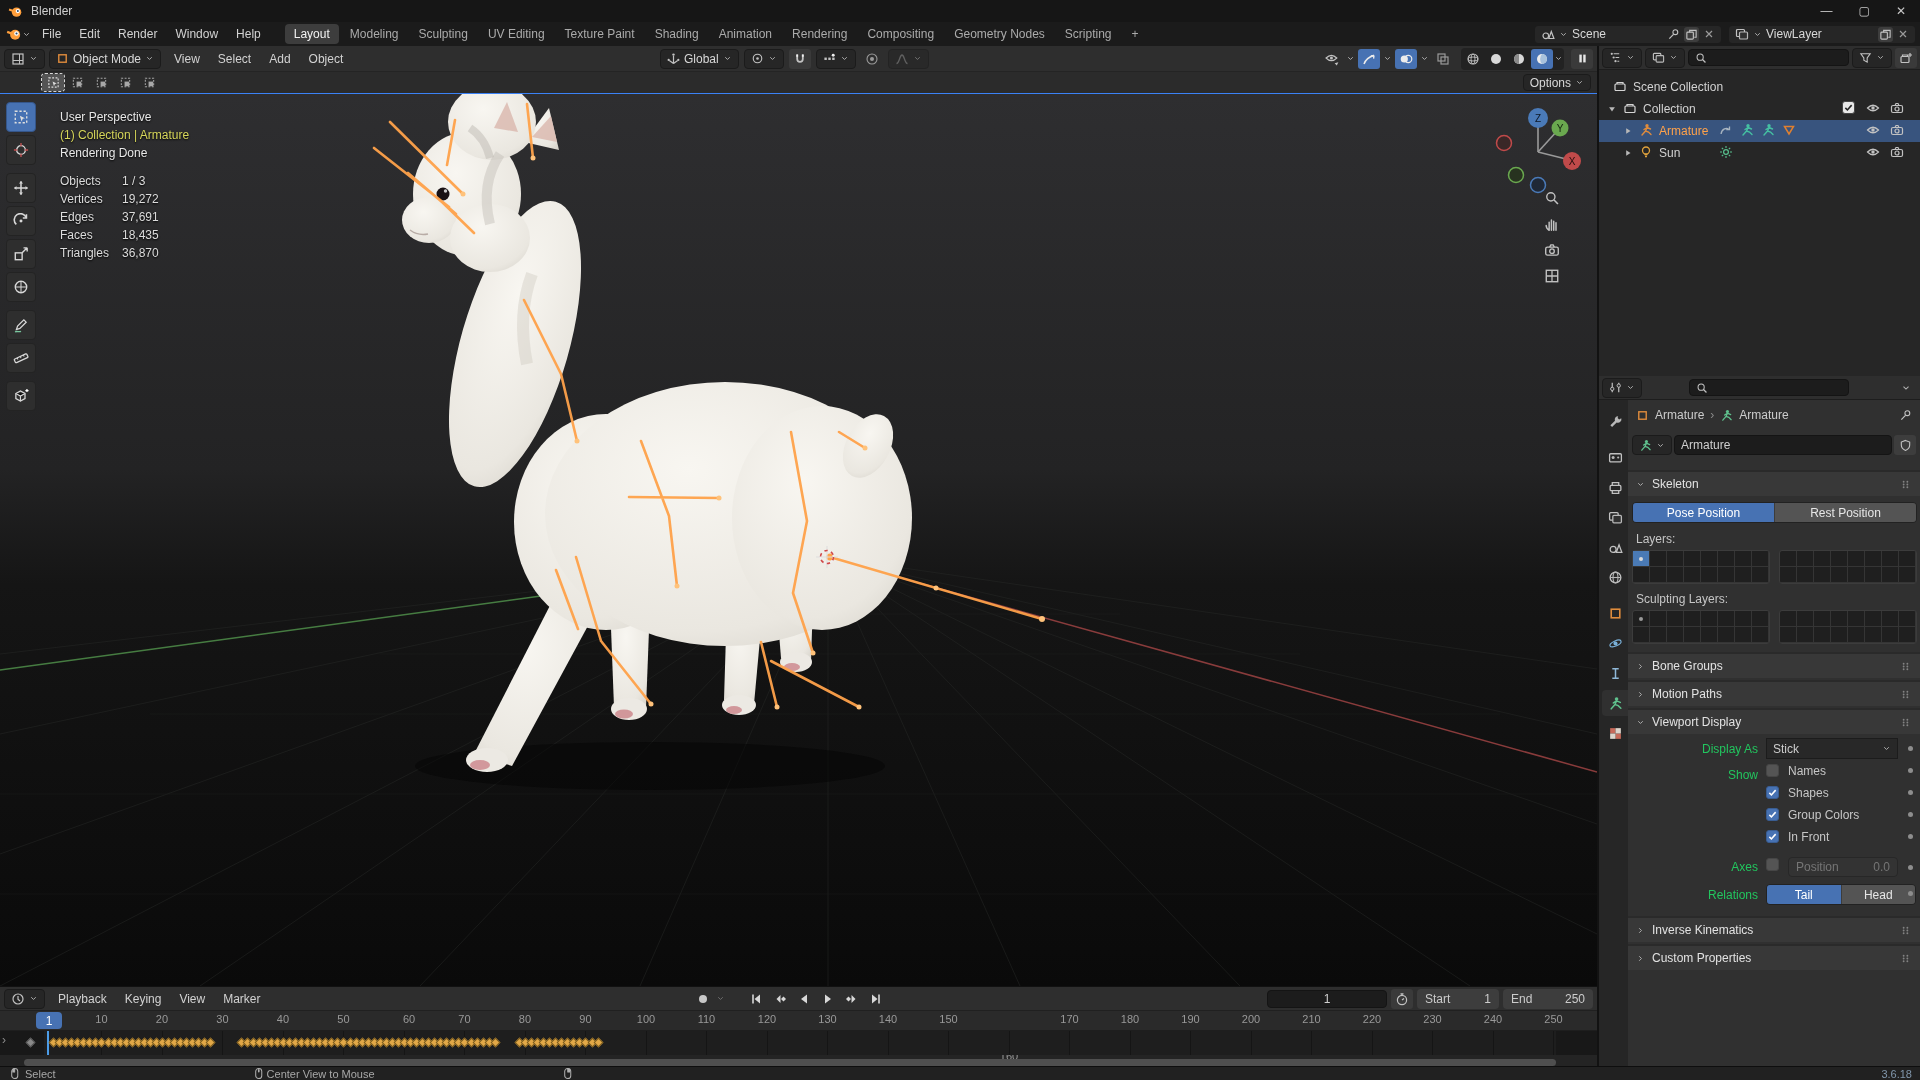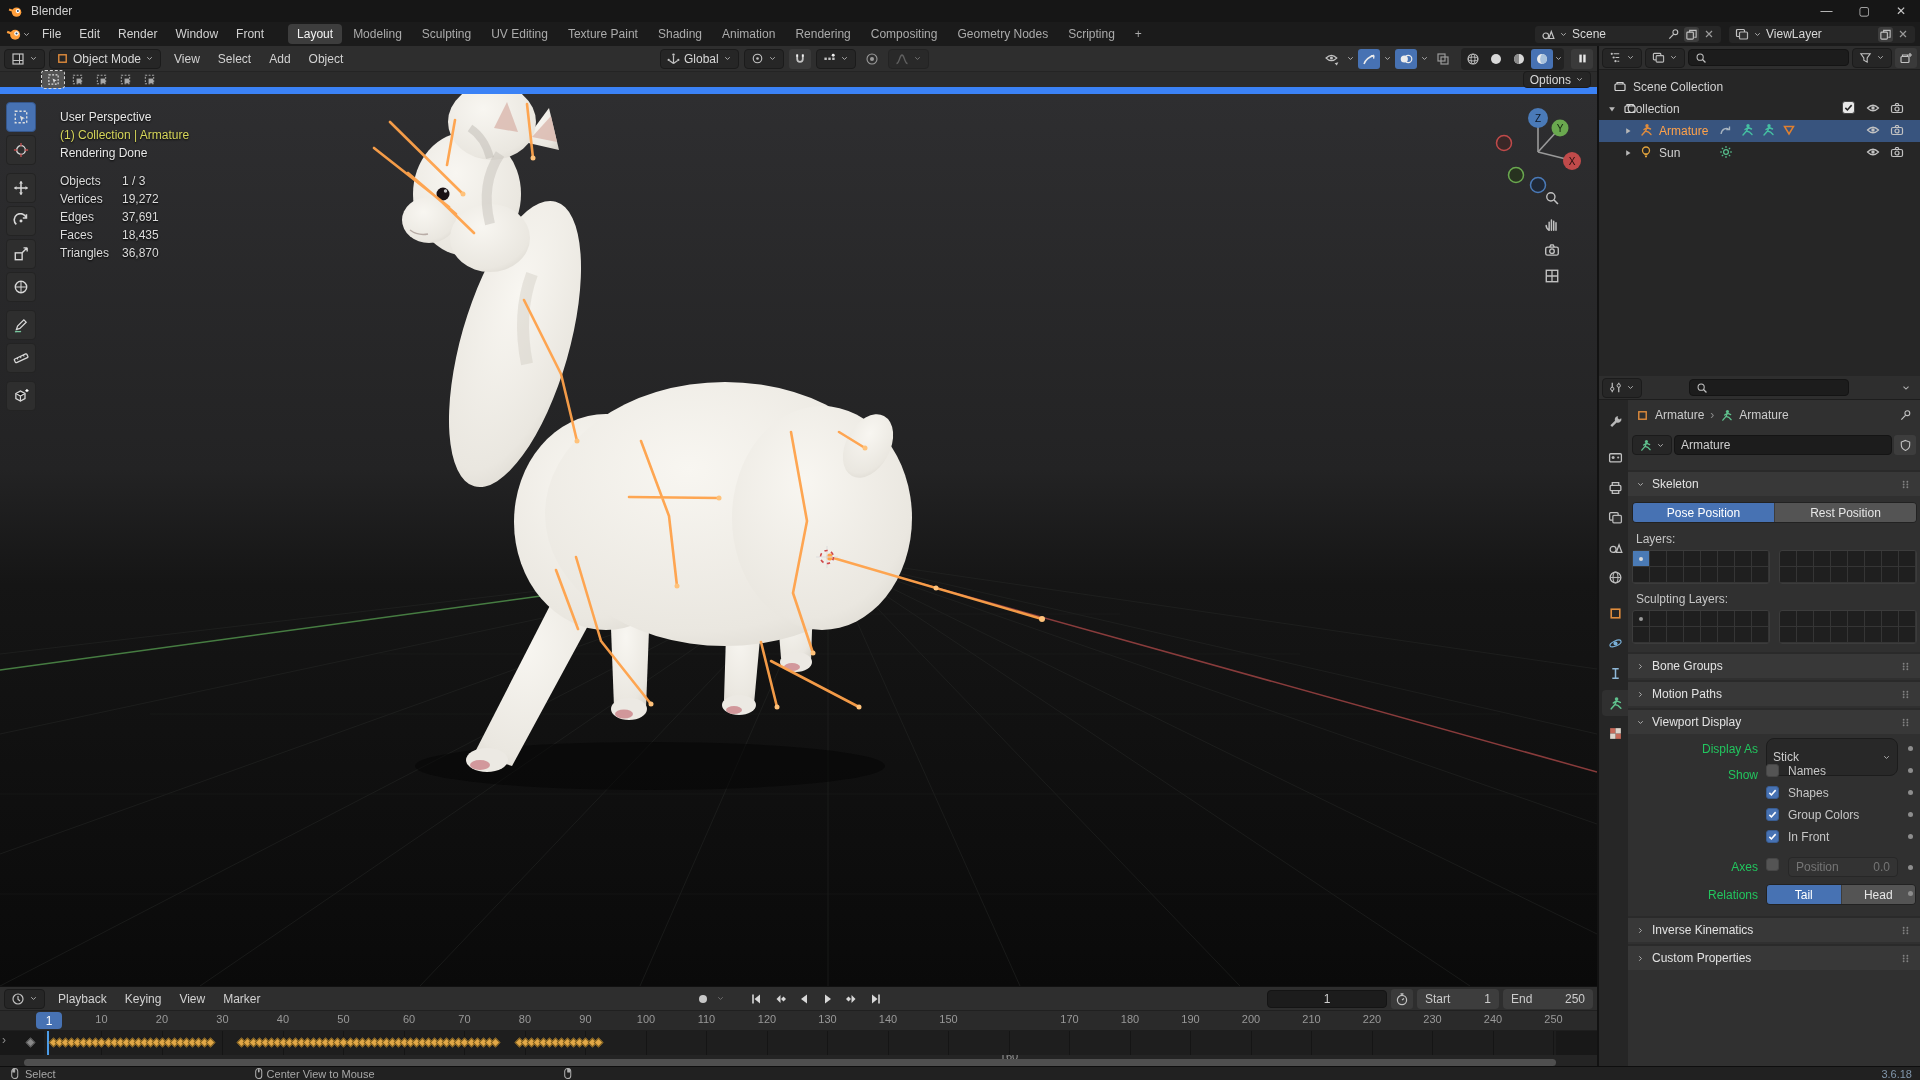--- a/index.html
+++ b/index.html
@@ -72,21 +72,21 @@
         </svg>
         <svg width="9" height="9" viewBox="0 0 14 14">
           <path d="M3.5 5l3.5 3.5L10.5 5" fill="none" stroke="#b0b0b0" stroke-width="1.5"></path>
         </svg>
       </span>
     <span class="fl" id="menu-items">
         <span class="mi">File</span>
         <span class="mi">Edit</span>
         <span class="mi">Render</span>
         <span class="mi">Window</span>
-        <span class="mi">Front</span>
+        <span class="mi">Help</span>
       </span>
     <span class="fl" id="workspace-tabs" style="margin-left:14px">
         <span class="ws on">Layout</span>
         <span class="ws">Modeling</span>
         <span class="ws">Sculpting</span>
         <span class="ws">UV Editing</span>
         <span class="ws">Texture Paint</span>
         <span class="ws">Shading</span>
         <span class="ws">Animation</span>
         <span class="ws">Rendering</span>
@@ -328,21 +328,21 @@
       </span>
       <span class="hbtn" style="background:#3a3a3a;margin-left:4px" id="pause-b">
           <svg width="13" height="13" viewBox="0 0 14 14">
             <rect x="3.6" y="2.8" width="2.6" height="8.4" fill="#e6e6e6"></rect>
             <rect x="7.8" y="2.8" width="2.6" height="8.4" fill="#e6e6e6"></rect>
           </svg>
         </span>
     </span>
   </div>
 
-  <div class="ab fl" id="tool-settings" style="left:0;top:72px;width:1597px;height:22px;background:#2b2b2b;border-bottom:7px solid #3b82f6;padding:0 6px">
+  <div class="ab fl" id="tool-settings" style="left:0;top:72px;width:1597px;height:22px;background:#2b2b2b;border-bottom:1px solid #3b82f6;padding:0 6px">
     <span class="fl" id="select-modes" style="gap:2px;margin-left:36px">
         <span class="hbtn" style="background: rgb(84, 84, 84); outline: rgb(216, 216, 216) dashed 1px; height: 17px;">
           <svg width="13" height="13" viewBox="0 0 14 14">
             <rect x="2" y="2" width="10" height="10" fill="none" stroke="#e0e0e0" stroke-width="1.2" stroke-dasharray="2 1.6"></rect>
             <path d="M6 6l4.5 2-2 .6L7.5 11z" fill="#e0e0e0"></path>
           </svg>
         </span>
         <span class="hbtn" style="height: 17px;">
           <svg width="13" height="13" viewBox="0 0 14 14">
             <rect x="2.5" y="2.5" width="9" height="9" fill="none" stroke="#a8a8a8" stroke-width="1.1" stroke-dasharray="2 1.6"></rect>
@@ -901,21 +901,21 @@
             <svg width="10" height="10" viewBox="0 0 14 14">
               <path d="M3 4.5h8L7 10.5z" fill="#b8b8b8"></path>
             </svg>
           </span>
           <span style="position: absolute; left: 24px; top: 3px;">
             <svg width="14" height="14" viewBox="0 0 14 14">
               <rect x="2" y="5" width="10" height="6.5" rx="1" fill="none" stroke="#d5d5d5" stroke-width="1.2"></rect>
               <path d="M4 5V3.5h6V5" fill="none" stroke="#d5d5d5" stroke-width="1.2"></path>
             </svg>
           </span>
-          <span style="position: absolute; left: 28px; color: rgb(210, 210, 210);">Collection</span>
+          <span style="position: absolute; left: 44px; color: rgb(210, 210, 210);">Collection</span>
           <span style="position: absolute; left: 243px; top: 3px;"><span class="cb" style="background:#e8e8e8">
               <svg width="11" height="11" viewBox="0 0 14 14">
                 <path d="M3 7.5l2.6 2.6L11 4" fill="none" stroke="#222" stroke-width="2"></path>
               </svg>
             </span></span>
           <span style="position: absolute; left: 267px; top: 3px;">
             <svg width="14" height="14" viewBox="0 0 14 14">
               <path d="M1.5 7q5.5-5.5 11 0q-5.5 5.5-11 0z" stroke="#c2c2c2" stroke-width="1.2" fill="none"></path>
               <circle cx="7" cy="7" r="1.7" fill="#c2c2c2"></circle>
             </svg>
@@ -1325,21 +1325,21 @@
                 <circle cx="5" cy="7" r="1"></circle>
                 <circle cx="9" cy="7" r="1"></circle>
                 <circle cx="5" cy="10" r="1"></circle>
                 <circle cx="9" cy="10" r="1"></circle>
               </g>
             </svg>
           </span>
       </div>
 
       <div class="rlab" style="left:0;top:342px;width:130px">Display As</div>
-      <div class="fl" style="position:absolute;left:138px;top:338px;width:132px;height:38px;background:#282828;border:1px solid #1c1c1c;border-radius:8px;padding:0 6px">
+      <div class="fl" style="position:absolute;left:138px;top:338px;width:132px;height:21px;background:#282828;border:1px solid #1c1c1c;border-radius:0;padding:0 6px">
         <span>Stick</span>
         <span style="flex:1"></span>
           <span id="da-ch">
             <svg width="9" height="9" viewBox="0 0 14 14">
               <path d="M3.5 5l3.5 3.5L10.5 5" fill="none" stroke="#b0b0b0" stroke-width="1.5"></path>
             </svg>
           </span>
       </div>
       <div class="decdot" style="left:280px;top:346px"></div>
       <div class="rlab" style="left:0;top:368px;width:130px">Show</div>

